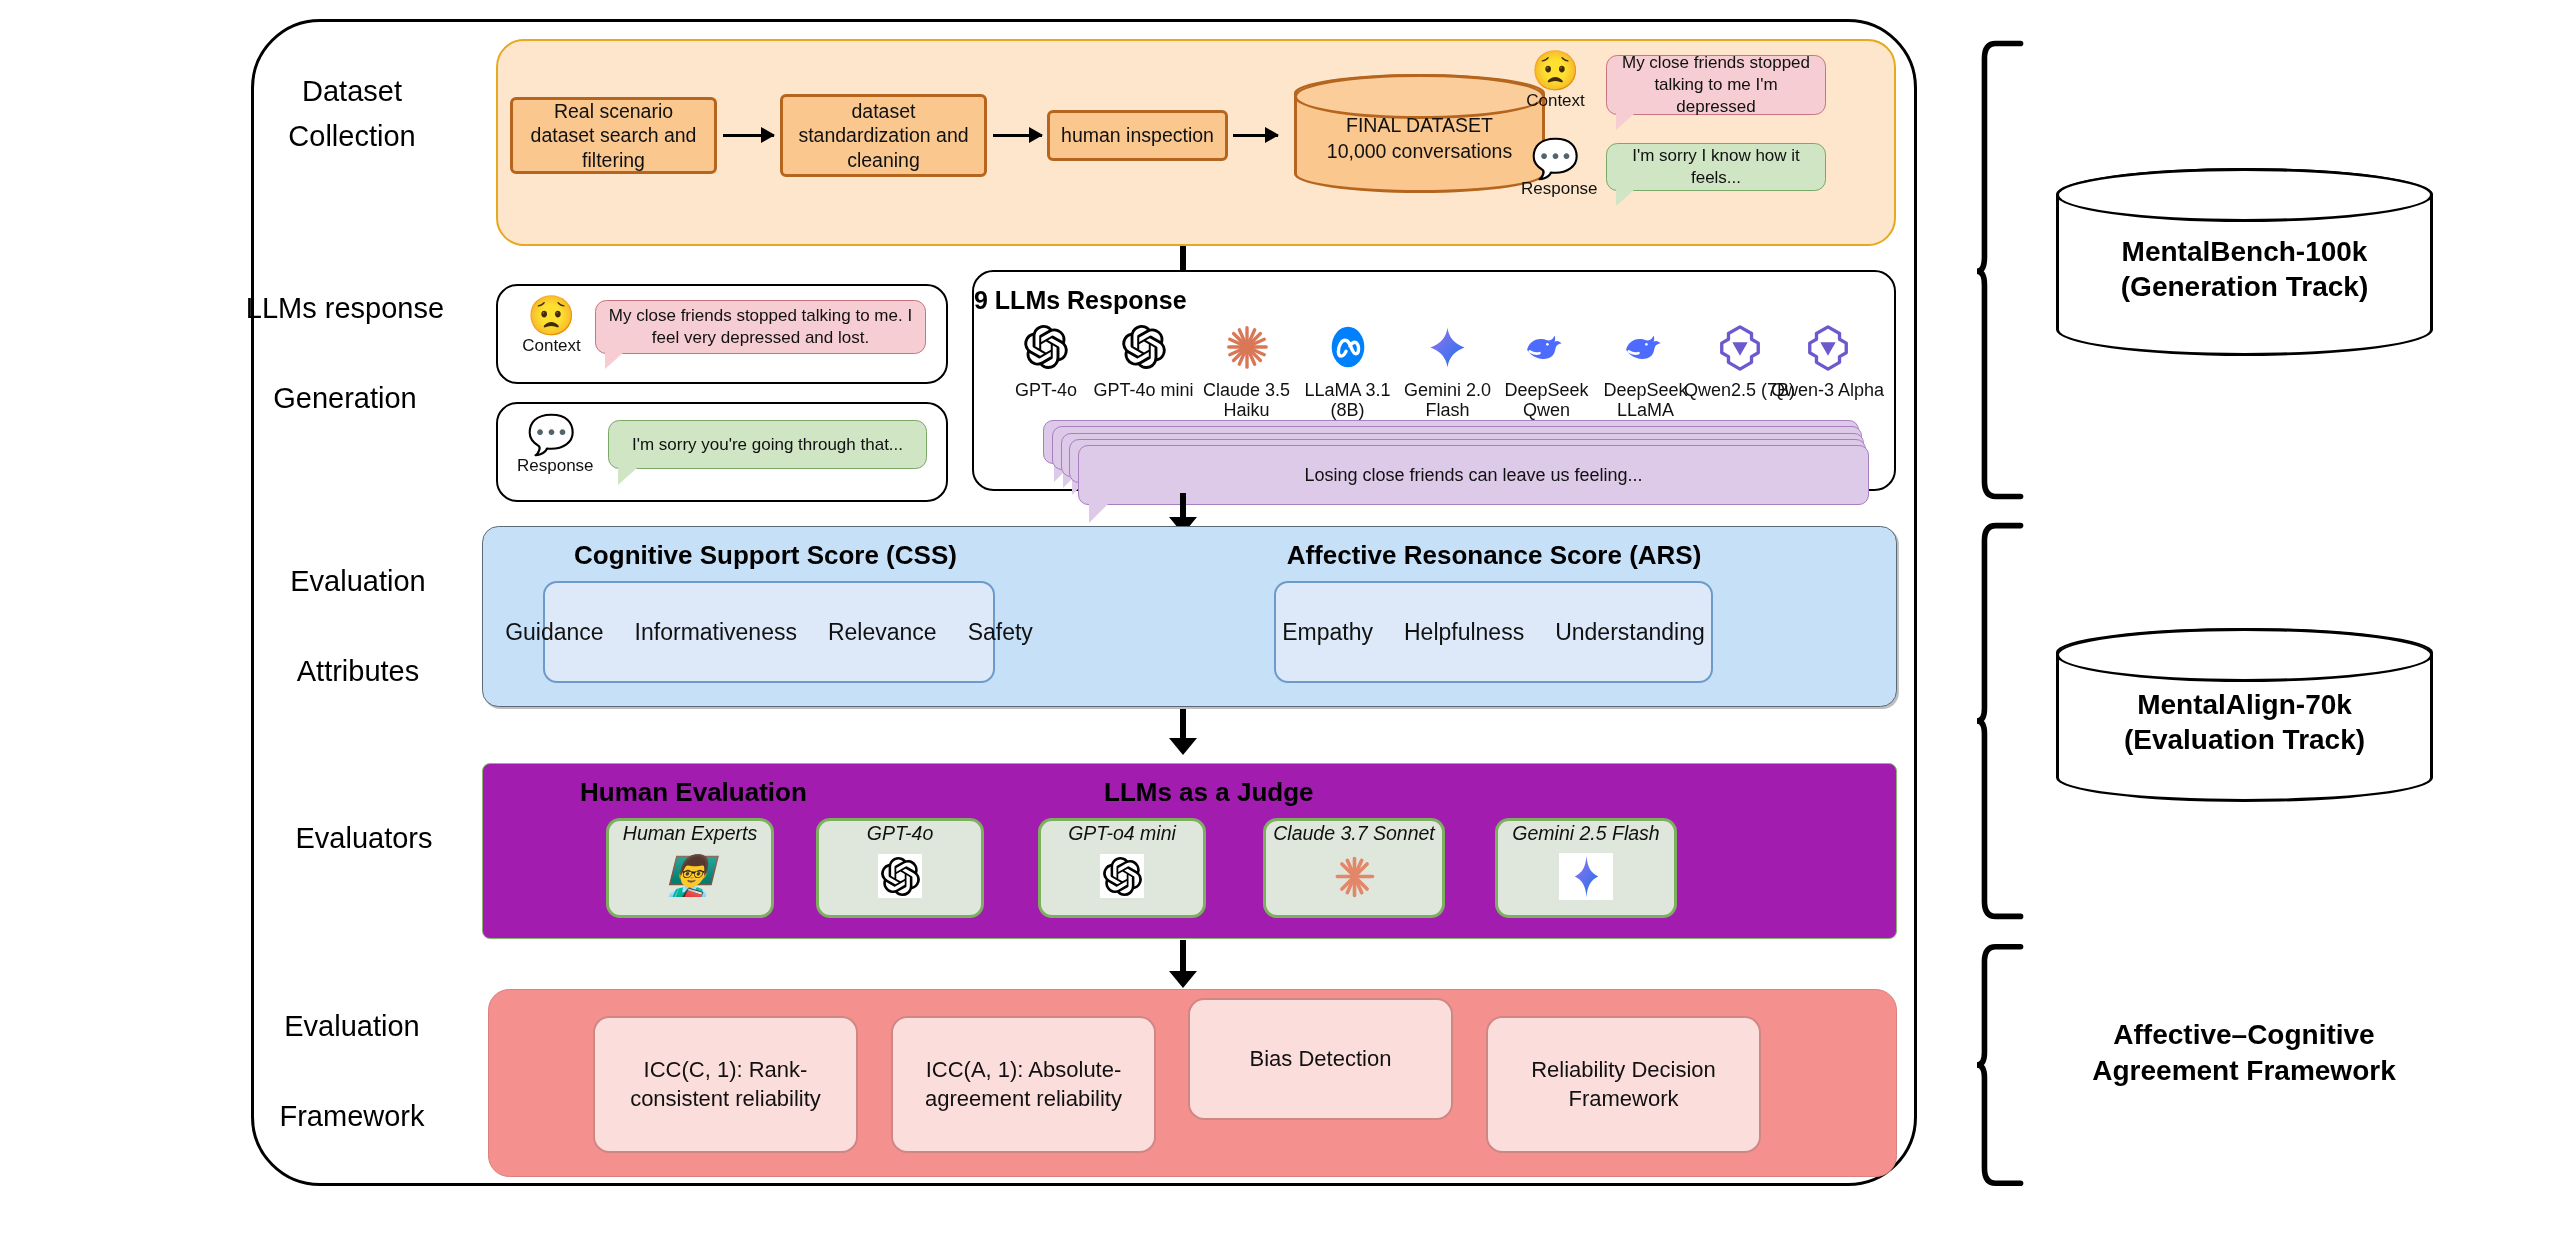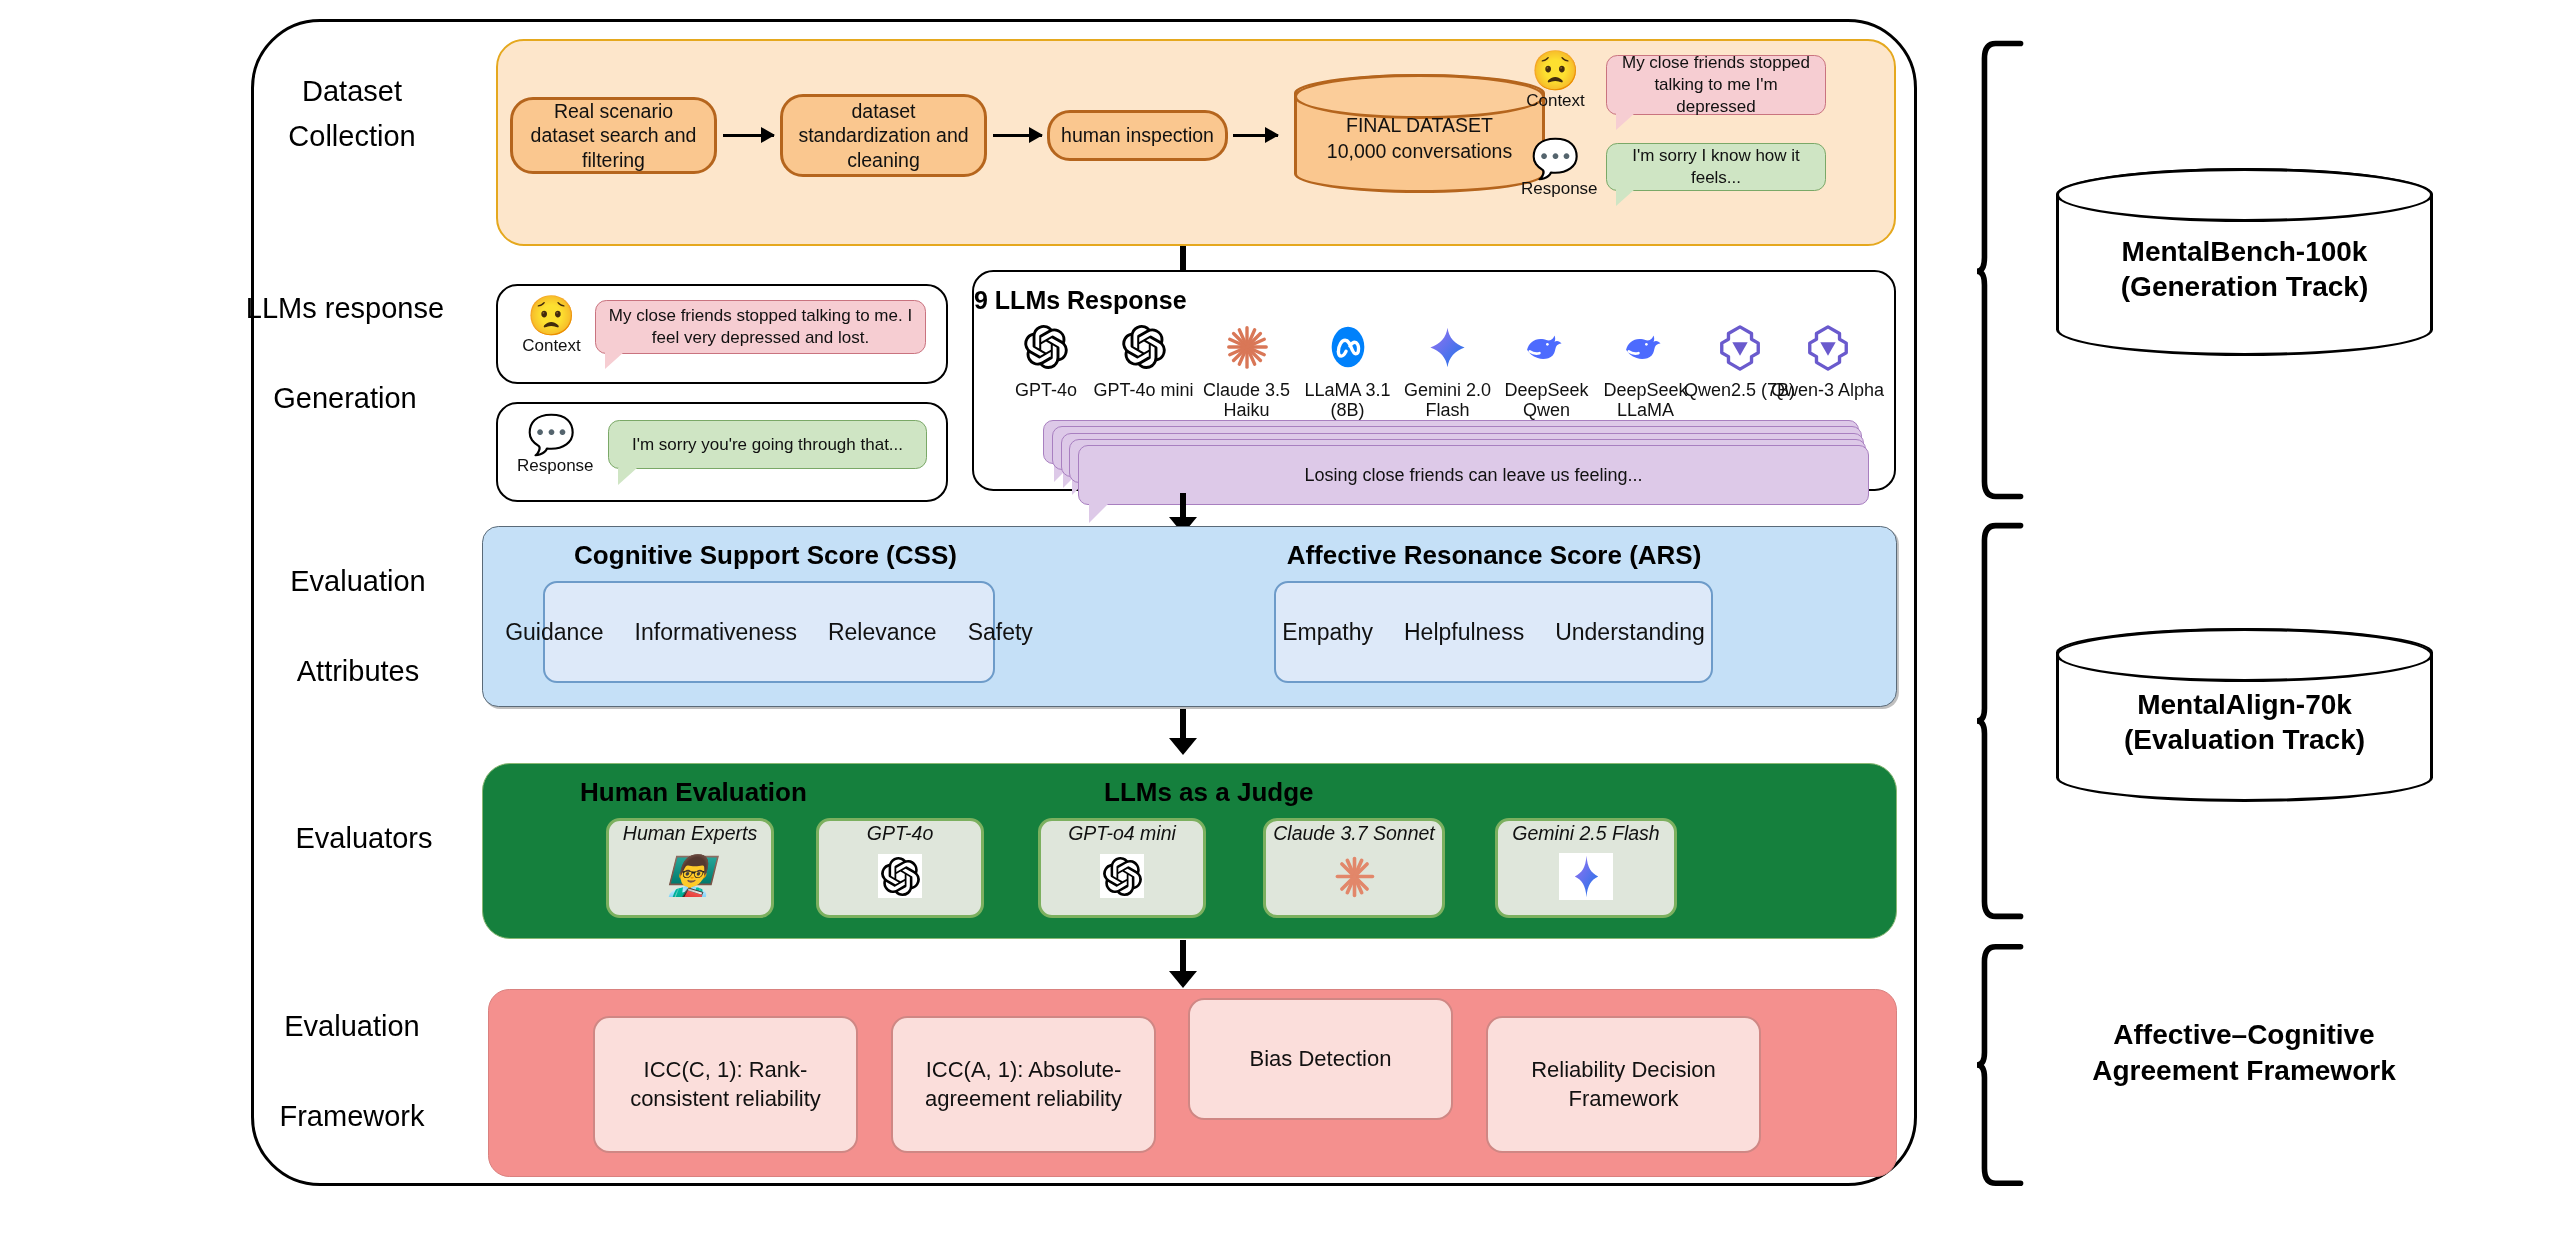--- a/index.html
+++ b/index.html
@@ -35,21 +35,21 @@
   
   .band-orange{
     position:absolute; left:496px; top:39px;
     width:1400px; height:207px;
     background:#fde6cb; border:2.5px solid #e5a81e;
     border-radius:28px;
   }
   .ds-box{
     position:absolute;
     background:#fac78f; border:3.1px solid #b5651d;
-    border-radius:23px;
+    border-radius:6px;
     display:flex; align-items:center; justify-content:center;
     text-align:center;
     font-size:19.5px; line-height:1.25; color:#111;
     padding:3.8px 6.3px;
   }
   .cyl{
     position:absolute;
     background:#fac78f;
     border:3.1px solid #b5651d;
     border-radius:50%/16%;
@@ -133,21 +133,21 @@
     display:flex; align-items:center; justify-content:center; gap:31px;
     font-size:23px; color:#111;
   }
   .band-blue .grp-title{
     position:absolute; font-weight:bold; font-size:26px; color:#000; text-align:center;
   }
 
   
   .band-green{
     position:absolute; left:482px; top:763px; width:1415px; height:176px;
-    background:#15803d; border:1.9px solid #8ab874; border-radius:28px;
+    background:#a21caf; border:1.9px solid #8ab874; border-radius:8px;
   }
   .band-green .grp-title{ position:absolute; font-weight:bold; font-size:26px; color:#000; }
   .ev-card{
     position:absolute; background:#dfe6db; border:3.1px solid #7cb05f; border-radius:14px;
     text-align:center; padding-top:1px;font-style:italic;
   }
   .ev-card .nm{ font-size:19.5px; color:#111; }
   .ev-card .ico{ margin-top:3.8px; display:flex; align-items:center; justify-content:center; height:55px; }
 
   

